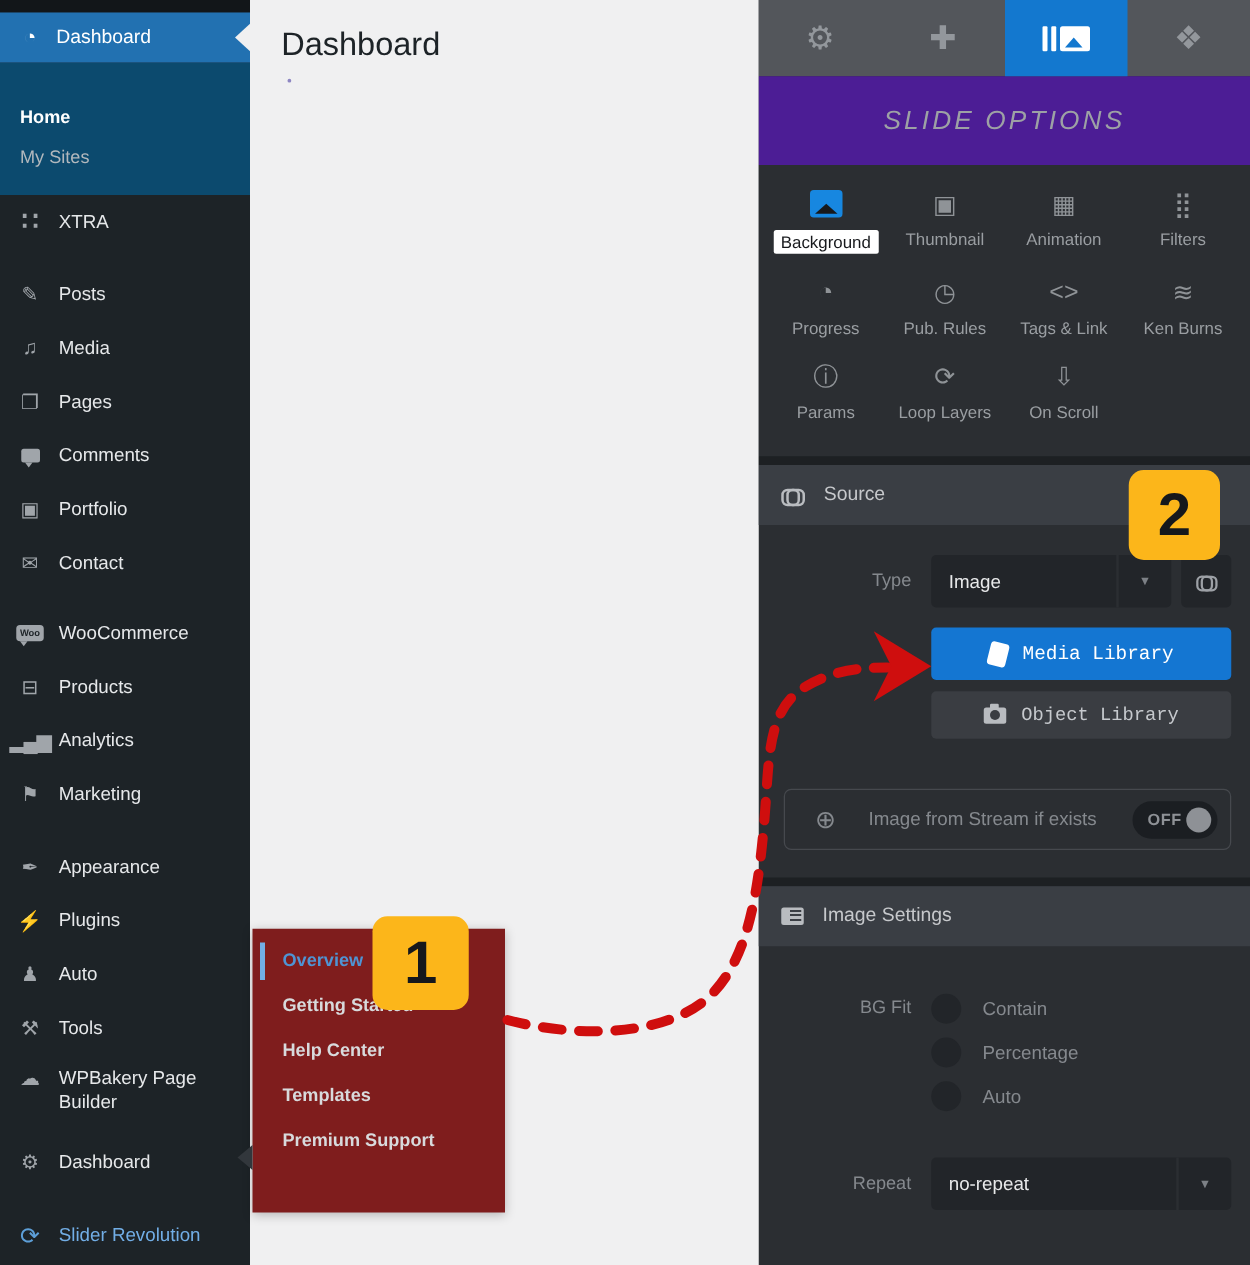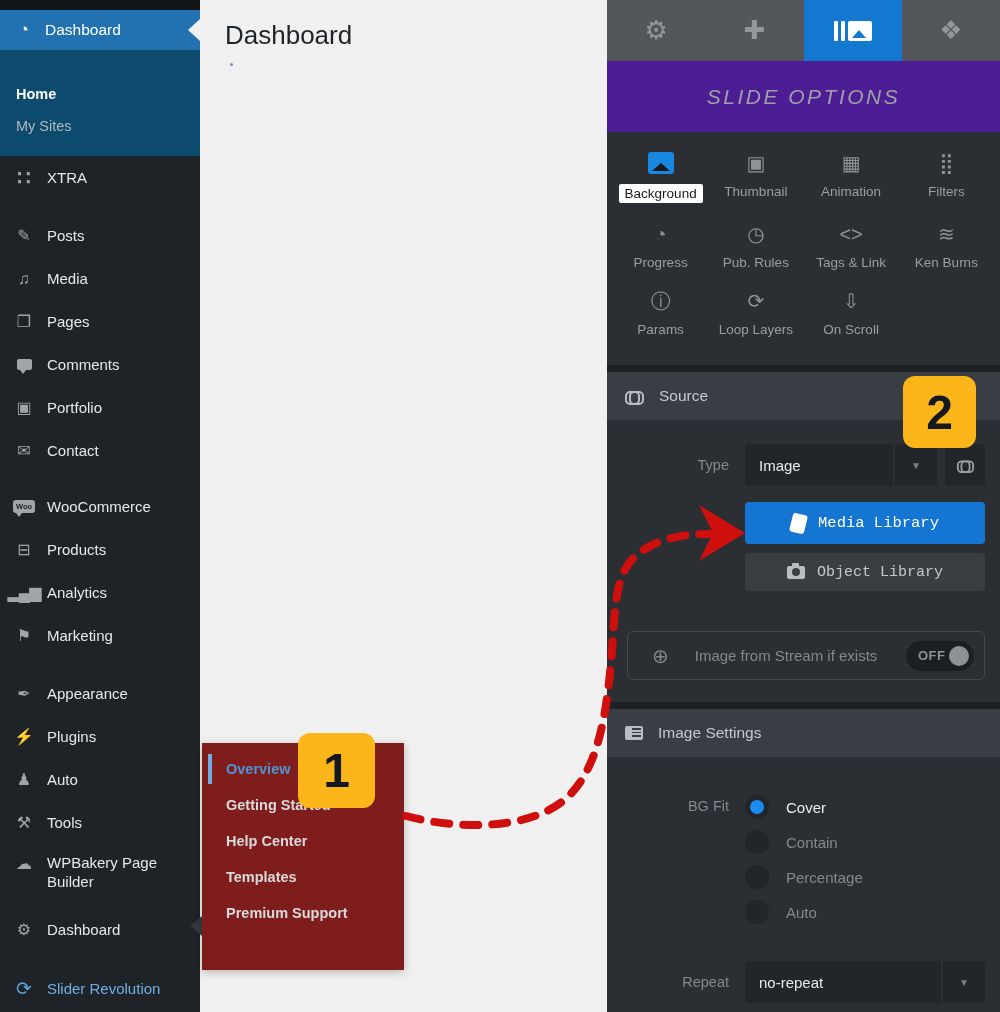--- a/index.html
+++ b/index.html
@@ -343,24 +343,20 @@
   <div class="sec-head">
     <span class="book"></span>
     <span>Image Settings</span>
   </div>
 
   <div class="is-body">
     <div class="bgfit">
       <span class="lab">BG Fit</span>
       <div class="opts">
         <div class="radio-row">
-          <span class="radio sel"></span>
-          <span class="ropt sel">Cover</span>
-        </div>
-        <div class="radio-row">
           <span class="radio"></span>
           <span class="ropt">Contain</span>
         </div>
         <div class="radio-row">
           <span class="radio"></span>
           <span class="ropt">Percentage</span>
         </div>
         <div class="radio-row">
           <span class="radio"></span>
           <span class="ropt">Auto</span>

